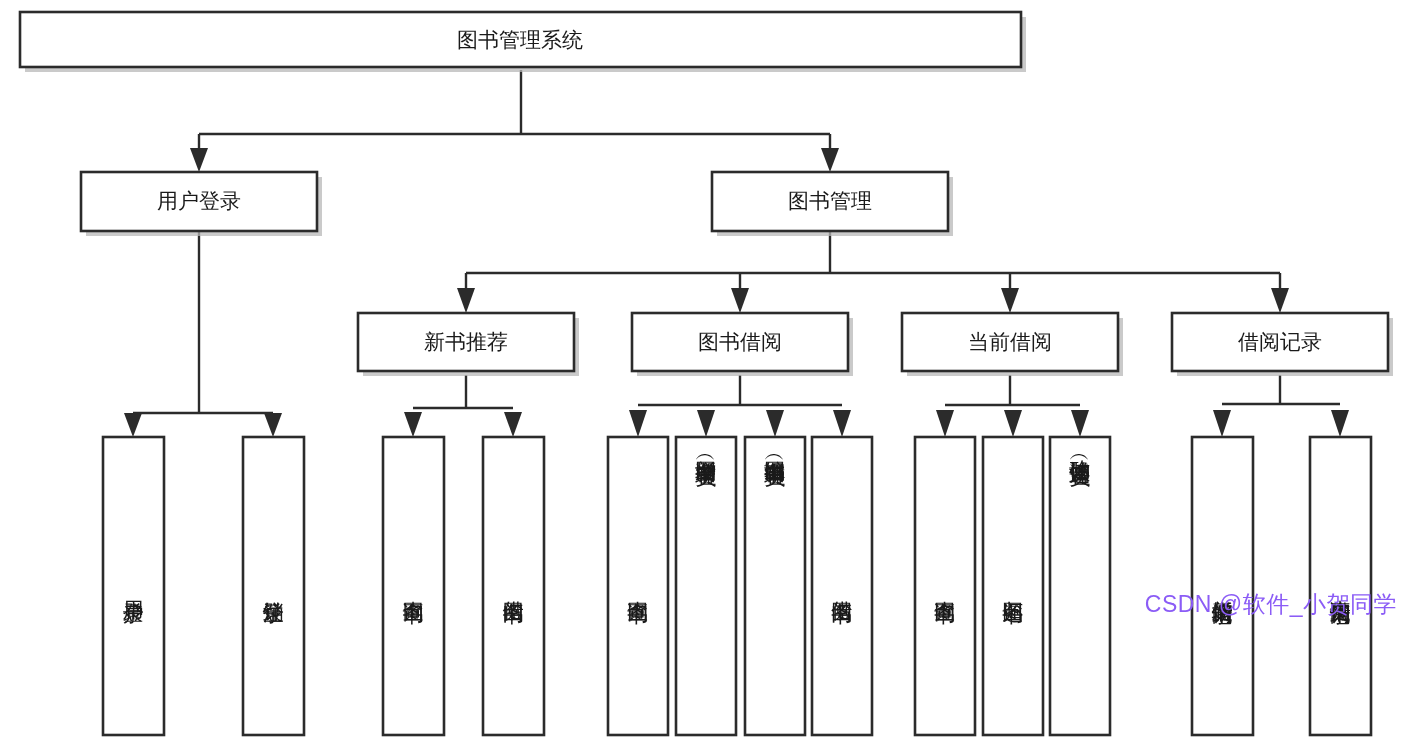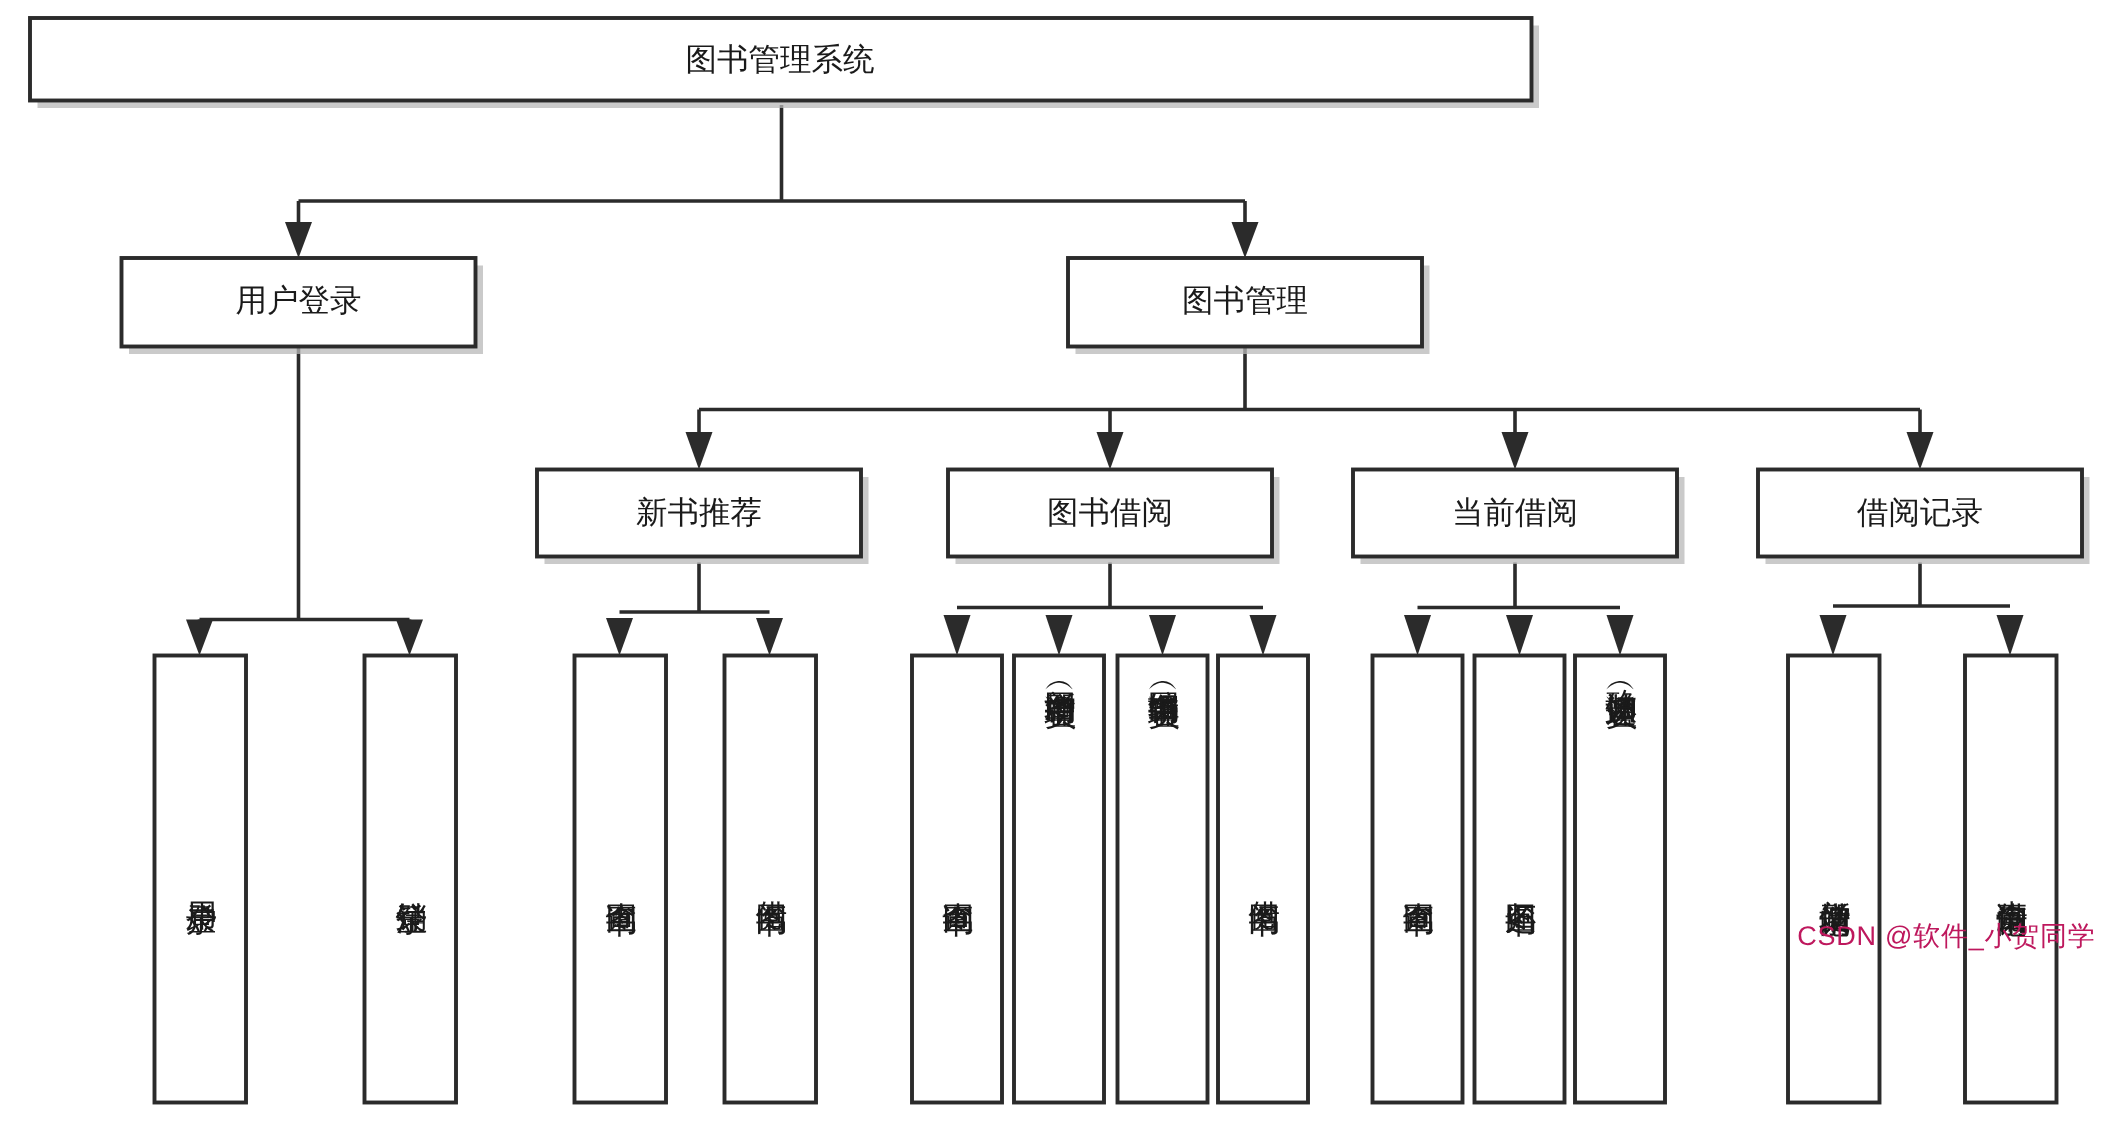--- a/index.html
+++ b/index.html
@@ -68,24 +68,24 @@
   }
   .leaf-box {
     position: absolute;
     display: flex;
     align-items: center;
     justify-content: center;
   }
   .watermark {
     position: absolute;
     right: 8px;
-    bottom: 6px;
-    font-family: "Liberation Sans", "DejaVu Sans", sans-serif;
-    font-size: 18px;
-    color: #be185d;
+    bottom: 22px;
+    font-family: "Liberation Sans", "DejaVu Sans", sans-serif;
+    font-size: 23px;
+    color: #8b5cf6;
     letter-spacing: 0.5px;
     user-select: none;
   }
 </style>
 </head>
 <body>
 
 <div id="diagram-root">
 
   <svg id="flow-svg" viewBox="0 0 1405 747" xmlns="http://www.w3.org/2000/svg">

